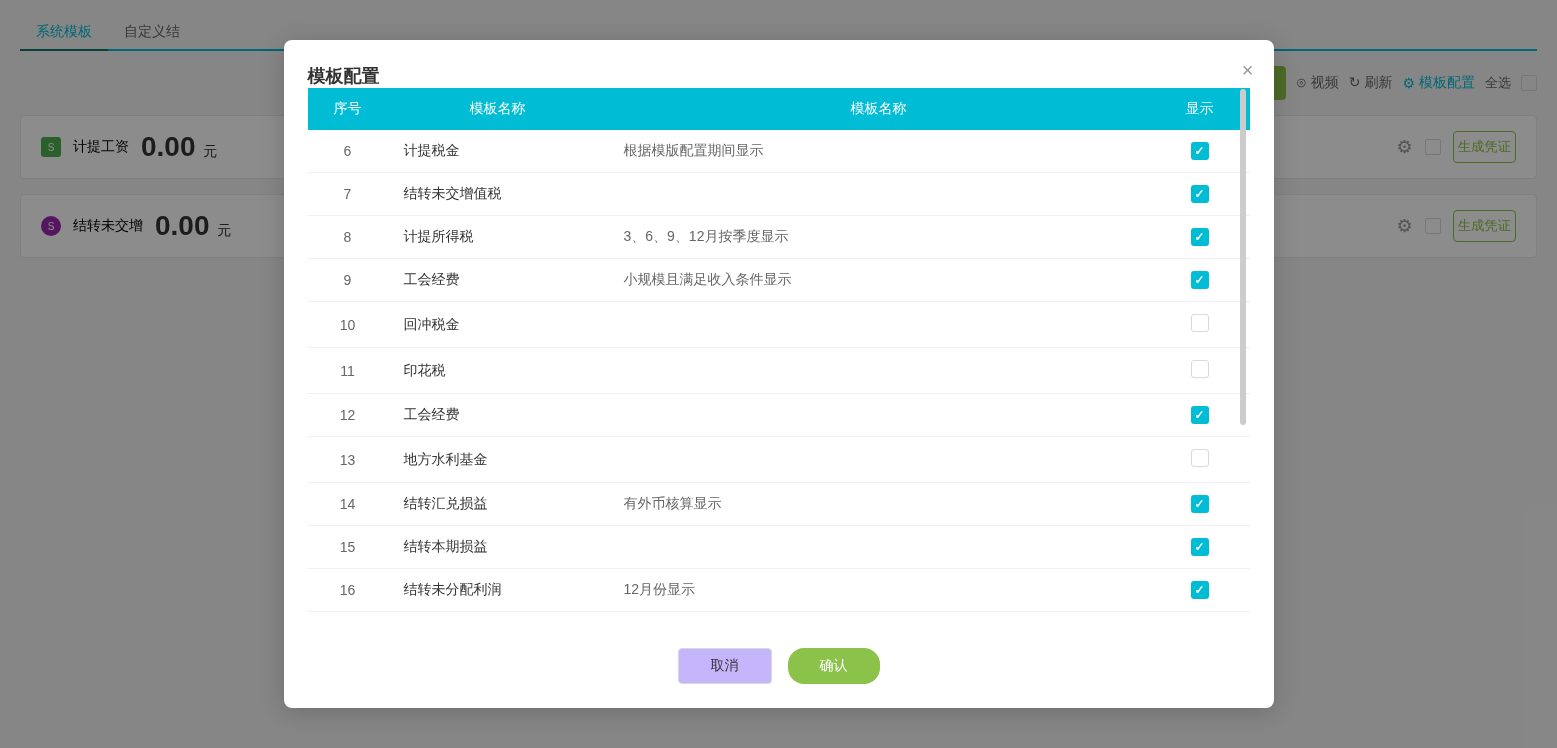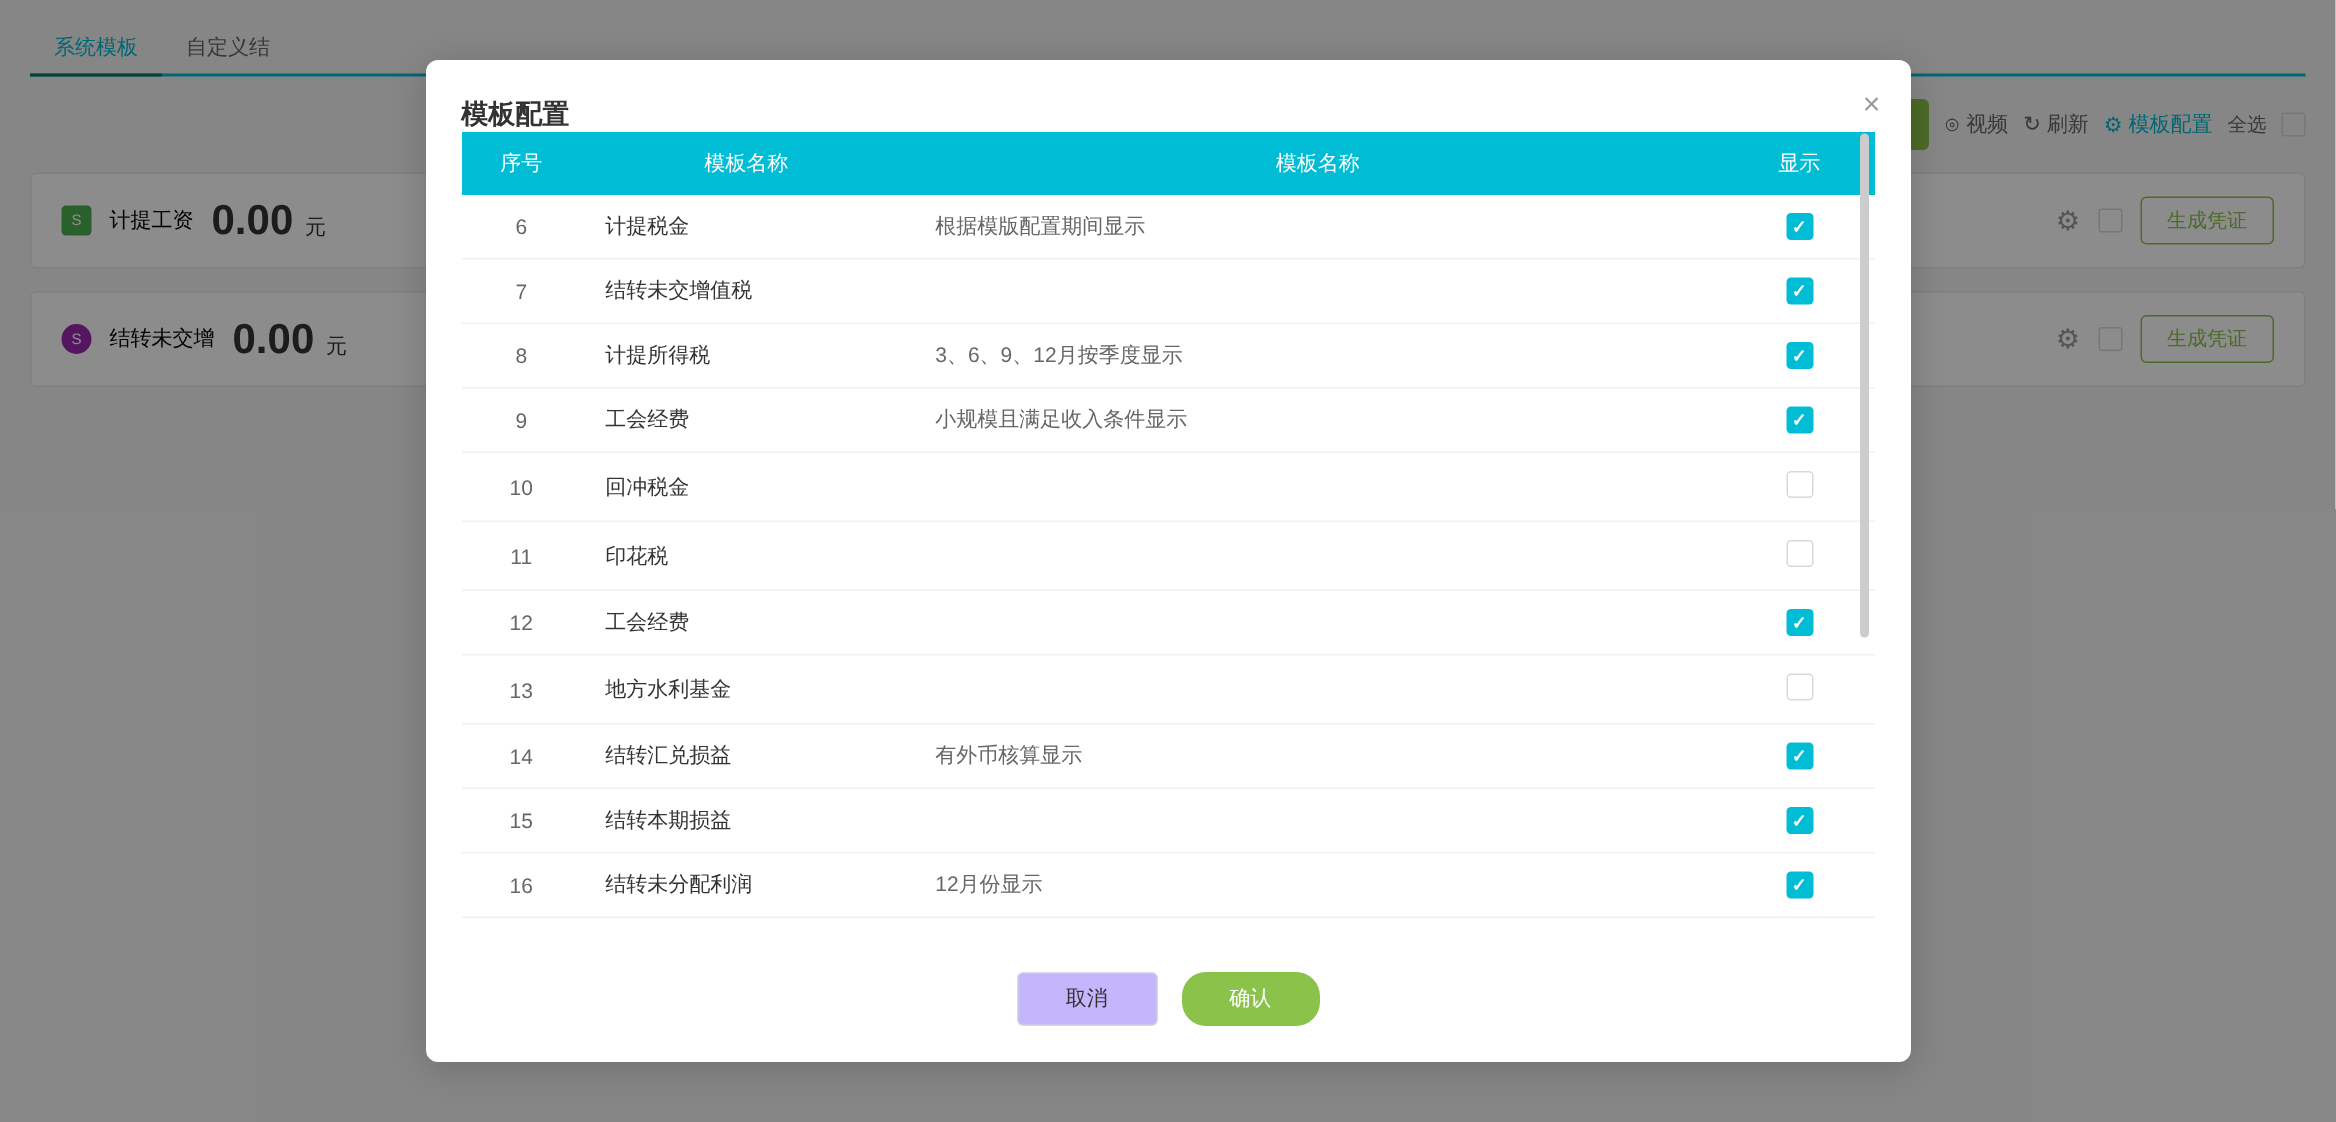--- a/index.html
+++ b/index.html
@@ -147,21 +147,21 @@
       width: 16px;
       height: 16px;
       border: 1px solid #d9d9d9;
       border-radius: 2px;
     }
 
     .generate-btn {
       border: 1px solid #8bc34a;
       color: #8bc34a;
       background: none;
-      padding: 6px 17px;
+      padding: 6px 4px;
       border-radius: 4px;
       cursor: pointer;
     }
 
     
     .overlay {
       position: absolute;
       inset: 0;
       background: rgba(0,0,0,0.45);
       display: flex;

